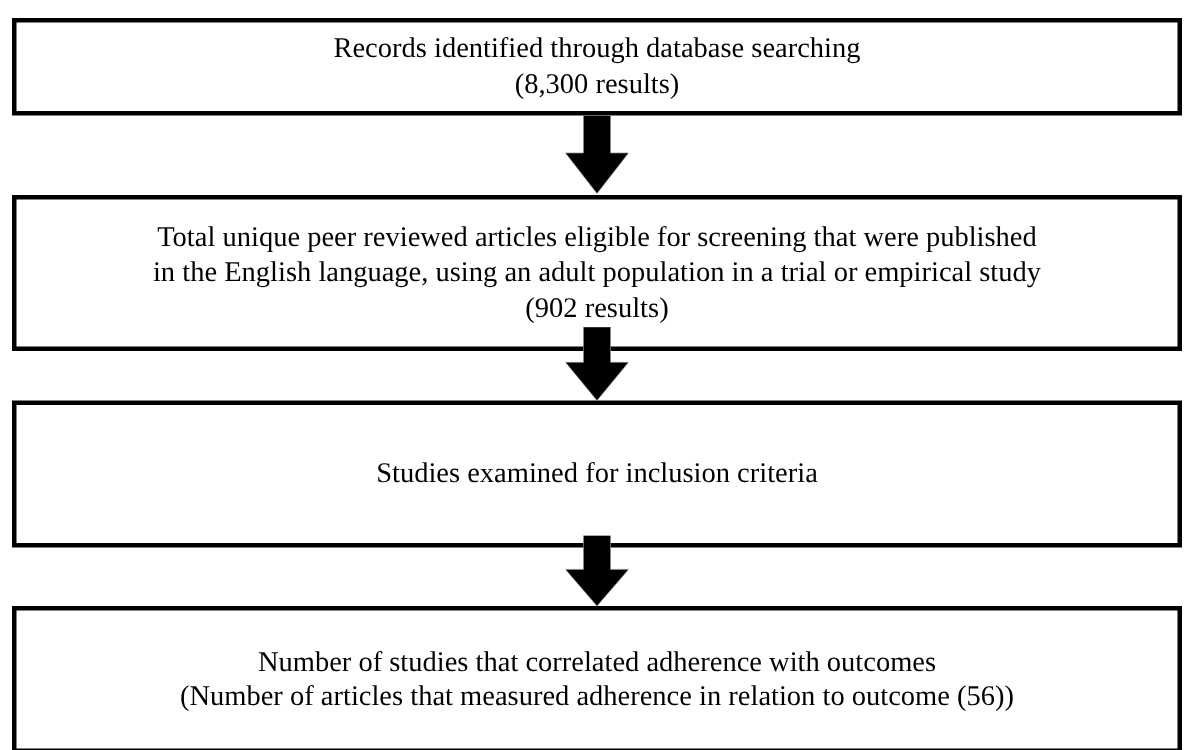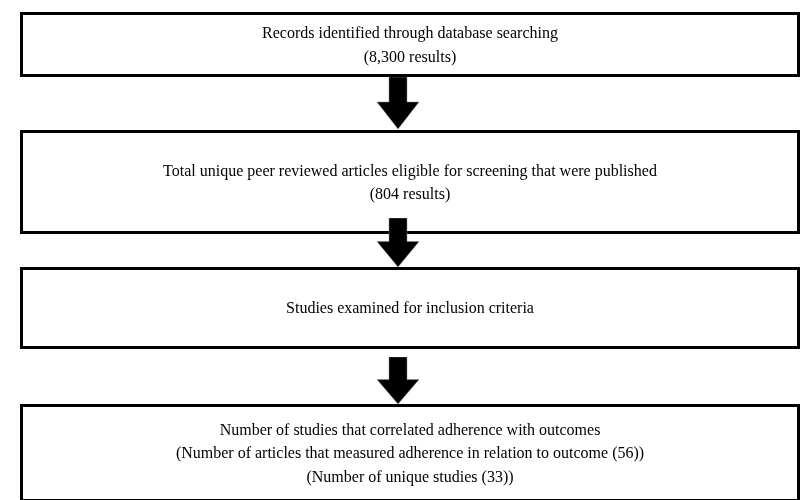--- a/index.html
+++ b/index.html
@@ -21,31 +21,30 @@
     left: 8px;
     width: 780px;
     box-sizing: border-box;
     border: 3px solid #000000;
     background: #ffffff;
     display: flex;
     flex-direction: column;
     justify-content: center;
     align-items: center;
     text-align: center;
-    font-size: 16px;
+    font-size: 19px;
     line-height: 23.5px;
-    margin-left: 12px;
   }
   .flow-box .line {
     display: block;
     white-space: nowrap;
   }
   .box-1 { top: 12px;  height: 65px; }
   .box-2 { top: 130px; height: 104px; }
-  .box-3 { top: 267px; height: 82px; }
+  .box-3 { top: 267px; height: 98px; }
   .box-4 { top: 404px; height: 98px; }
 
   .down-arrow {
     position: absolute;
     left: 377px;
     width: 42px;
   }
   .arrow-1 { top: 77px;  height: 52px; }
   .arrow-2 { top: 218px; height: 49px; }
   .arrow-3 { top: 357px; height: 47px; }
@@ -66,21 +65,22 @@
   </div>
 
   <div class="down-arrow arrow-1">
     <svg viewBox="0 0 42 52" preserveAspectRatio="none" aria-hidden="true">
       <polygon points="12,0 30,0 30,25 42,25 21,52 0,25 12,25" stroke="#888888" stroke-width="0.5" fill="#000000"></polygon>
     </svg>
   </div>
 
   <div class="flow-box box-2">
     <span class="line">Total unique peer reviewed articles eligible for screening that were published</span>
-    <span class="line">(804 results)</span>
+    <span class="line">in the English language, using an adult population in a trial or empirical study</span>
+    <span class="line">(902 results)</span>
   </div>
 
   <div class="down-arrow arrow-2">
     <svg viewBox="0 0 42 52" preserveAspectRatio="none" aria-hidden="true">
       <polygon points="12,0 30,0 30,25 42,25 21,52 0,25 12,25" stroke="#888888" stroke-width="0.5" fill="#000000"></polygon>
     </svg>
   </div>
 
   <div class="flow-box box-3">
     <span class="line">Studies examined for inclusion criteria</span>
@@ -88,16 +88,15 @@
 
   <div class="down-arrow arrow-3">
     <svg viewBox="0 0 42 52" preserveAspectRatio="none" aria-hidden="true">
       <polygon points="12,0 30,0 30,25 42,25 21,52 0,25 12,25" stroke="#888888" stroke-width="0.5" fill="#000000"></polygon>
     </svg>
   </div>
 
   <div class="flow-box box-4">
     <span class="line">Number of studies that correlated adherence with outcomes</span>
     <span class="line">(Number of articles that measured adherence in relation to outcome (56))</span>
-    <span class="line">(Number of unique studies (33))</span>
   </div>
 
 </div>
 
 </body></html>

